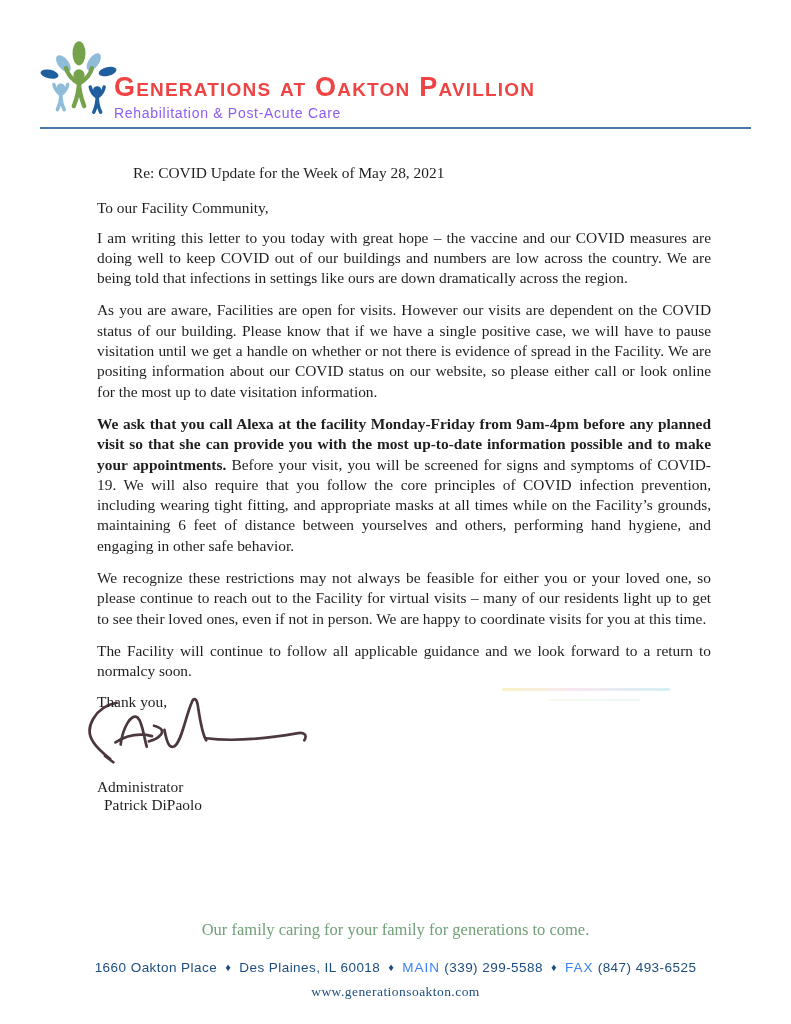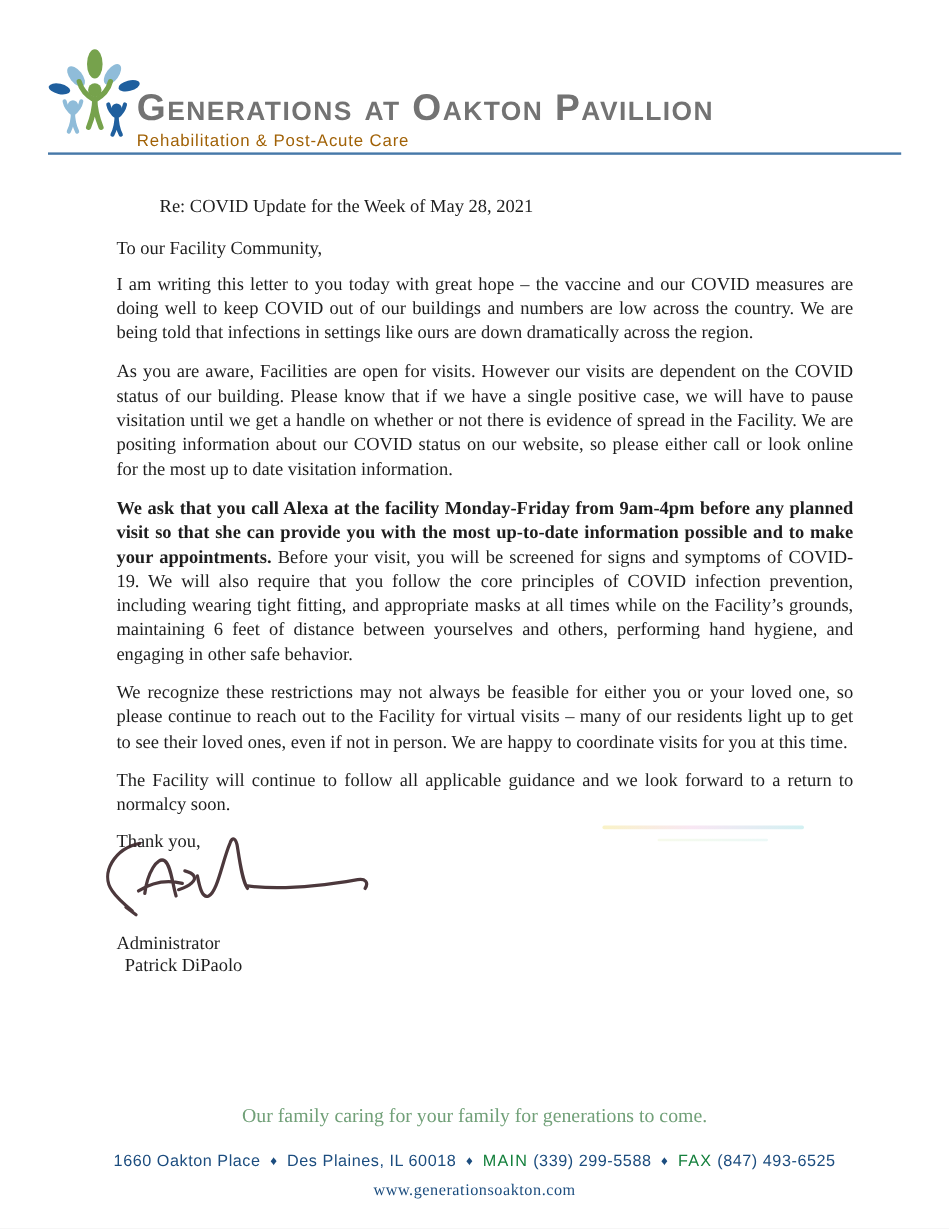--- a/index.html
+++ b/index.html
@@ -12,30 +12,30 @@
     font-family:"Liberation Serif", serif;
     color:#1e1e1e;
   }
   
   .logo{position:absolute;left:40px;top:40px;width:78px;height:82px;}
   .brand{position:absolute;left:114px;top:74px;}
   .brand-title{
     font-family:"Liberation Sans", sans-serif;
     font-variant:small-caps;
     font-weight:600;
-    font-size:31px;
+    font-size:27px;
     letter-spacing:1.2px;
-    color:#737373;
+    color:#ef4444;
     line-height:1;
   }
   .brand-subtitle{
     font-family:"Liberation Sans", sans-serif;
     font-size:14px;
     letter-spacing:0.7px;
-    color:#a16207;
+    color:#8b5cf6;
     margin-top:4px;
   }
   .header-rule{
     position:absolute;left:40px;top:127px;width:711px;height:0;
     border-top:2px solid #4678a8;
   }
   
   .letter{
     position:absolute;left:97px;top:146px;width:614px;
     font-size:15.4px;line-height:20.3px;
@@ -71,21 +71,21 @@
   }
   .contact-line{
     position:absolute;left:0;top:960px;width:791px;
     text-align:center;
     font-family:"Liberation Sans", sans-serif;
     font-size:13.5px;
     letter-spacing:0.45px;
     color:#1c4d7f;
   }
   .contact-line .sep{color:#1c4d7f;font-size:11px;padding:0 8px;position:relative;top:-1px;}
-  .contact-line .lbl{color:#15803d;letter-spacing:1px;}
+  .contact-line .lbl{color:#3b82f6;letter-spacing:1px;}
   .website{
     position:absolute;left:0;top:984px;width:791px;
     text-align:center;
     font-family:Liberation Serif, serif;
     font-size:13.5px;
     letter-spacing:0.45px;
     color:#1c4d7f;
   }
 </style>
 </head>

